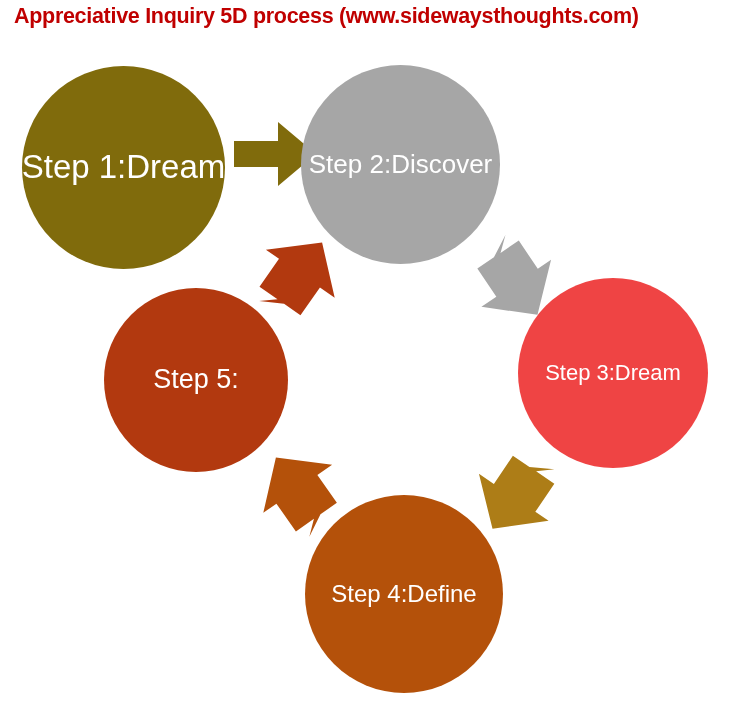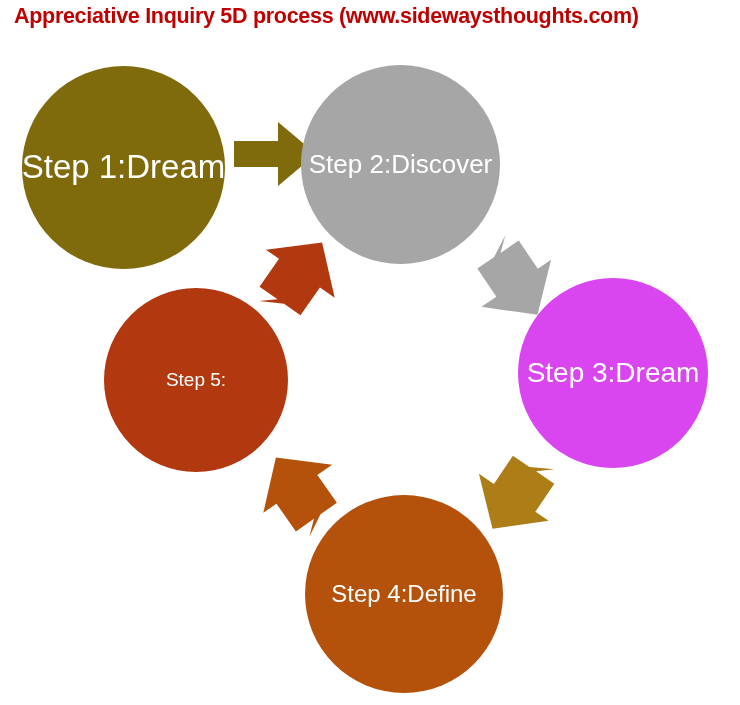--- a/index.html
+++ b/index.html
@@ -62,36 +62,36 @@
   #node-2 {
     left: 301px; top: 65px;
     width: 199px; height: 199px;
     background: #A6A6A6;
     font-size: 26px;
     z-index: 3;
   }
   #node-3 {
     left: 518px; top: 278px;
     width: 190px; height: 190px;
-    background: #d946ef;
-    font-size: 28px;
+    background: #ef4444;
+    font-size: 22px;
     z-index: 3;
   }
   #node-4 {
     left: 305px; top: 495px;
     width: 198px; height: 198px;
     background: #B4510A;
     font-size: 24px;
     z-index: 3;
   }
   #node-5 {
     left: 104px; top: 288px;
     width: 184px; height: 184px;
     background: #B2390F;
-    font-size: 19px;
+    font-size: 27px;
     z-index: 3;
   }
 
   
   .arrow {
     position: absolute;
     z-index: 2;
   }
   .arrow svg { display: block; overflow: visible; }
 

